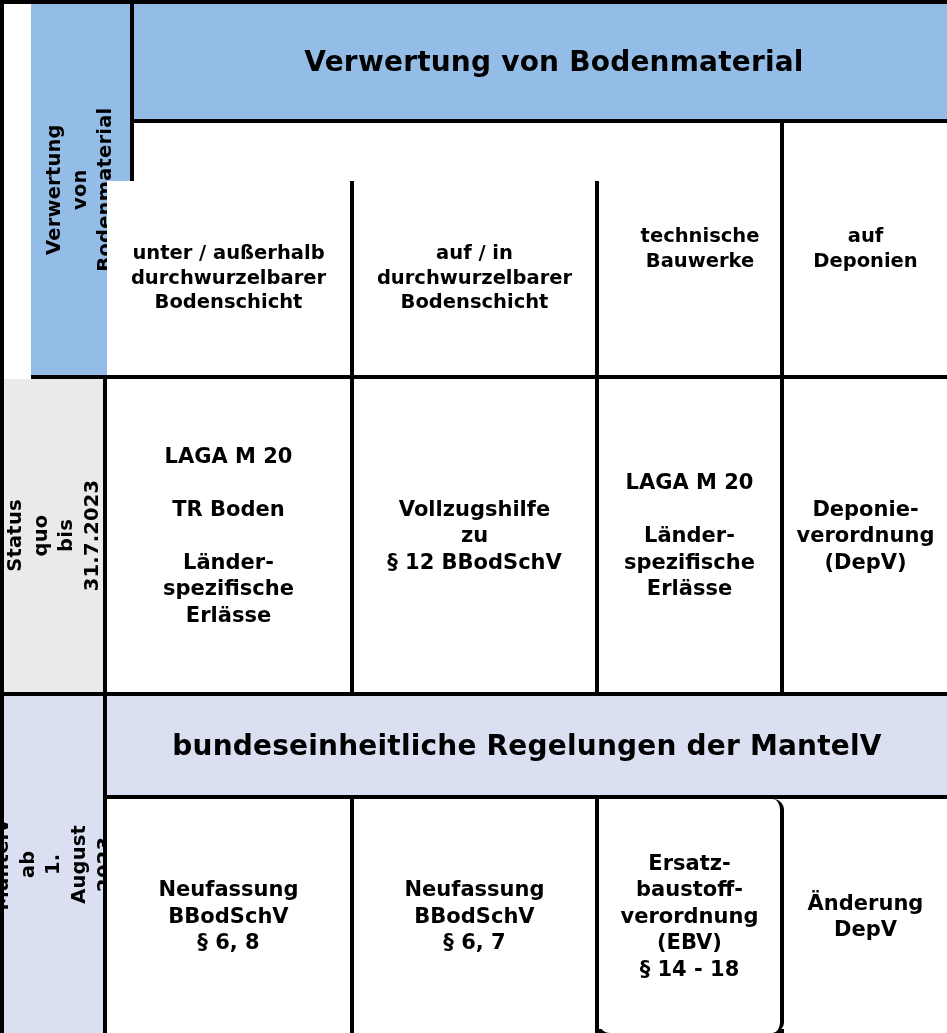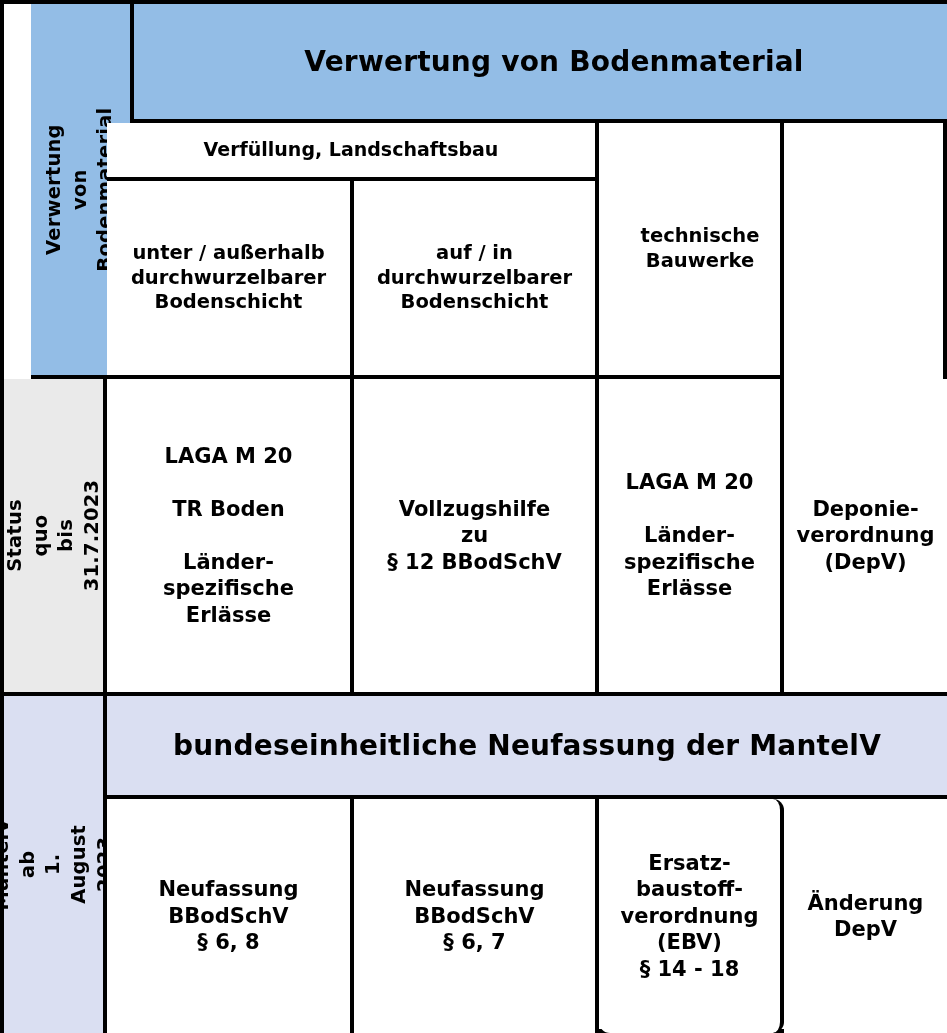--- a/index.html
+++ b/index.html
@@ -86,41 +86,42 @@
 
   <div class="side-label fill-blue bd-r bd-b" style="left:0px; top:0px; width:103px; height:375px;">
     <span class="rot t-side">Verwertung von
 Bodenmaterial</span>
   </div>
 
   <div class="cell fill-blue bd-b" style="left:103px; top:0px; width:840px; height:119px;">
     <span class="txt t-banner">Verwertung von Bodenmaterial</span>
   </div>
 
-  <div class="cell fill-white bd-b bd-r" style="left:103px; top:119px; width:492px; height:58px;">
-    <span class="txt t-group">Verfüllung, Landschaftsbau</span>
-  </div>
 
   <div class="cell fill-white bd-b bd-r" style="left:103px; top:177px; width:247px; height:198px;">
     <span class="txt t-colhead">unter / außerhalb
 durchwurzelbarer
 Bodenschicht</span>
   </div>
 
   <div class="cell fill-white bd-b bd-r" style="left:350px; top:177px; width:245px; height:198px;">
     <span class="txt t-colhead">auf / in
 durchwurzelbarer
 Bodenschicht</span>
   </div>
 
   <div class="cell fill-white bd-b bd-r" style="left:595px; top:119px; width:185px; height:256px;padding-left:21px;">
     <span class="txt t-colhead">technische
 Bauwerke</span>
   </div>
 
+  <div class="cell fill-white bd-b" style="left:780px; top:119px; width:163px; height:256px;">
+    <span class="txt t-colhead">auf
+Deponien</span>
+  </div>
 
   <div class="side-label fill-gray bd-r bd-b" style="left:0px; top:375px; width:103px; height:317px;">
     <span class="rot t-side">Status quo
 bis 31.7.2023</span>
   </div>
 
   <div class="cell fill-white bd-b bd-r" style="left:103px; top:375px; width:247px; height:317px;">
     <span class="txt t-body">LAGA M 20
 
 TR Boden
@@ -149,21 +150,21 @@
 verordnung
 (DepV)</span>
   </div>
 
   <div class="side-label fill-laven bd-r" style="left:0px; top:692px; width:103px; height:337px;">
     <span class="rot t-side">MantelV ab
 1. August 2023</span>
   </div>
 
   <div class="cell fill-laven bd-b" style="left:103px; top:692px; width:840px; height:103px;">
-    <span class="txt t-banner">bundeseinheitliche Neufassung der MantelV</span>
+    <span class="txt t-banner">bundeseinheitliche Regelungen der MantelV</span>
   </div>
 
   <div class="cell fill-white bd-r" style="left:103px; top:795px; width:247px; height:234px;">
     <span class="txt t-body">Neufassung
 BBodSchV
 § 6, 8</span>
   </div>
 
   <div class="cell fill-white bd-r" style="left:350px; top:795px; width:245px; height:234px;">
     <span class="txt t-body">Neufassung

